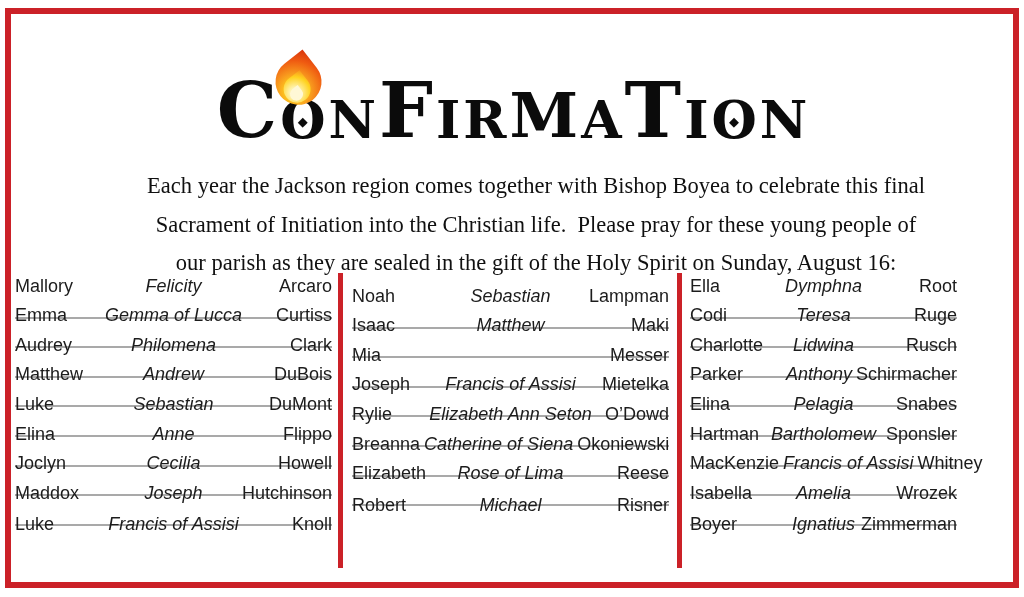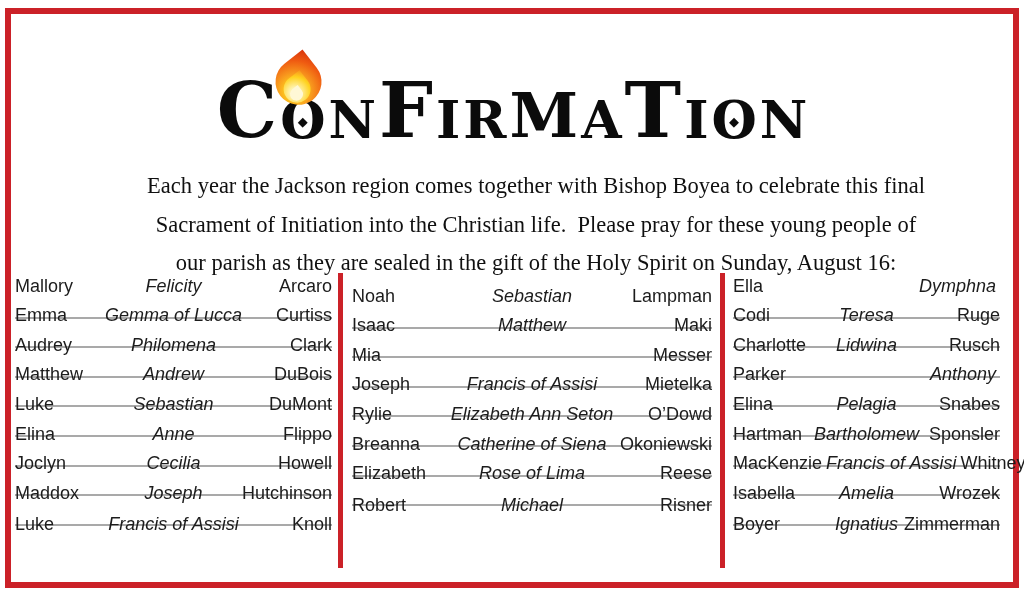--- a/index.html
+++ b/index.html
@@ -42,21 +42,21 @@
   
   .intro{
     position:absolute;top:167px;left:0;width:100%;text-align:center;
     font-family:"Liberation Serif",serif;font-size:22.5px;line-height:38.5px;color:#101010;padding-left:24px;
   }
   .intro-line{white-space:pre;}
   
   .cols{position:absolute;left:11px;top:273px;width:1002px;height:297px;display:flex;}
   .col{box-sizing:border-box;}
   .col-1{width:327px;padding:16px 6px 0 4px;}
-  .col-2{width:377px;padding:26px 8px 0 9px;}
+  .col-2{width:334px;padding:26px 8px 0 9px;}
   .col-3{width:279px;padding:16px 4px 0 8px;}
   .vdiv{width:5px;height:295px;background:var(--red);flex:none;}
   .trow{
     height:29.6px;box-sizing:border-box;display:flex;align-items:flex-end;
     padding-bottom:20px;border-bottom:2px solid var(--rule);
     font-size:18px;color:var(--ink);white-space:nowrap;
   }
   .trow:last-child{border-bottom:none;}
   .fn{flex:1 1 0;text-align:left;}
   .sn{flex:0 1 auto;text-align:center;font-style:italic;padding:0 4px;}
@@ -180,34 +180,36 @@
         <span class="fn">Robert</span>
         <span class="sn">Michael</span>
         <span class="ln">Risner</span>
       </div>
     </div>
   <div class="vdiv"></div>
   <div class="col col-3">
       <div class="trow">
         <span class="fn">Ella</span>
         <span class="sn">Dymphna</span>
+        <span class="ln">Root</span>
       </div>
       <div class="trow">
         <span class="fn">Codi</span>
         <span class="sn">Teresa</span>
         <span class="ln">Ruge</span>
       </div>
       <div class="trow">
         <span class="fn">Charlotte</span>
         <span class="sn">Lidwina</span>
         <span class="ln">Rusch</span>
       </div>
       <div class="trow">
         <span class="fn">Parker</span>
         <span class="sn">Anthony</span>
+        <span class="ln">Schirmacher</span>
       </div>
       <div class="trow">
         <span class="fn">Elina</span>
         <span class="sn">Pelagia</span>
         <span class="ln">Snabes</span>
       </div>
       <div class="trow">
         <span class="fn">Hartman</span>
         <span class="sn">Bartholomew</span>
         <span class="ln">Sponsler</span>

